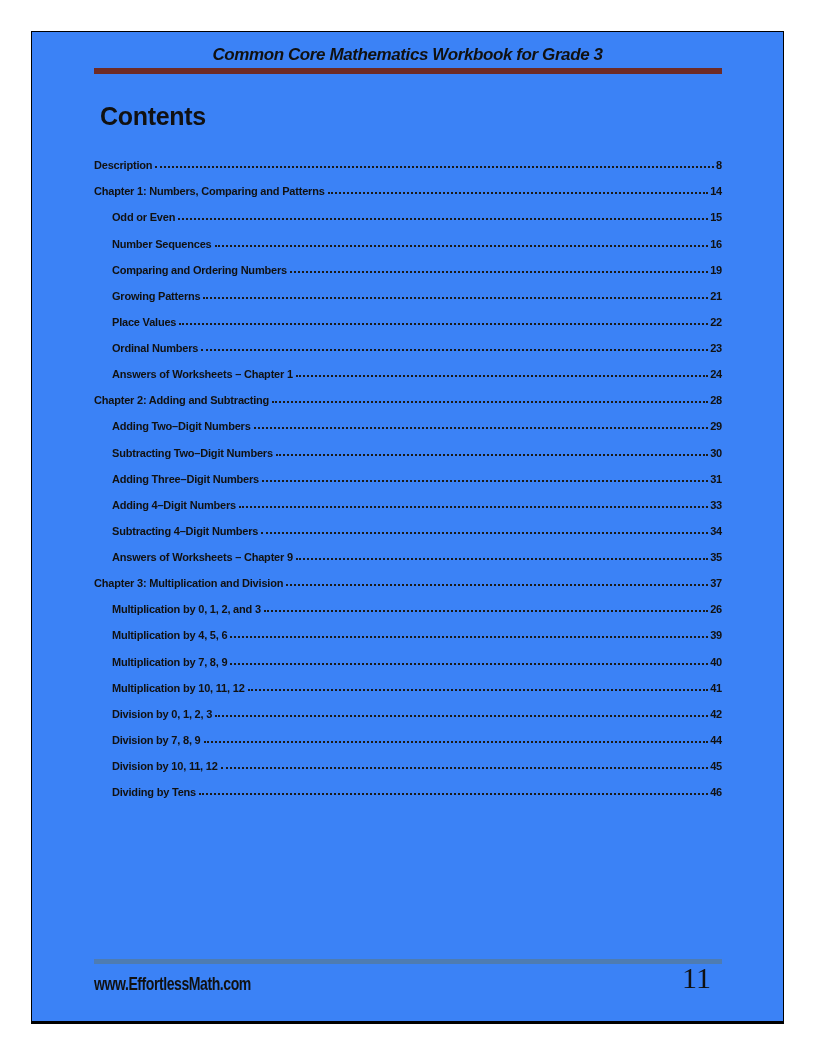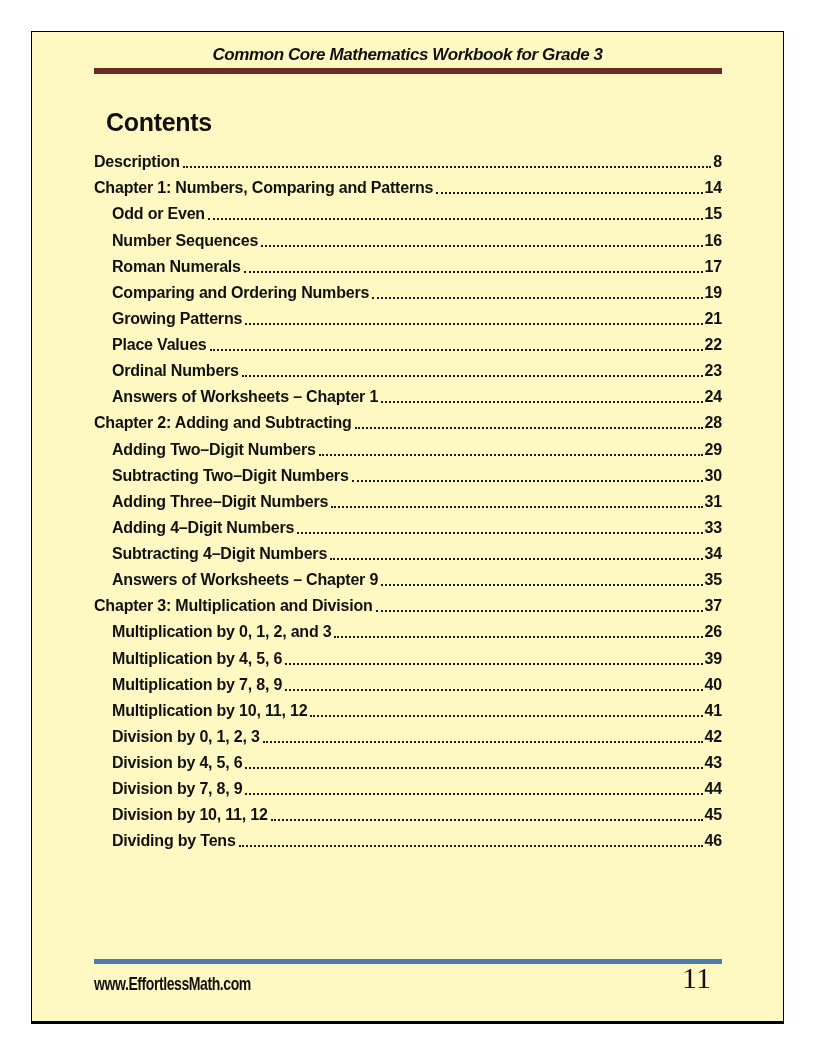--- a/index.html
+++ b/index.html
@@ -15,21 +15,21 @@
     color: #111111;
     overflow: hidden;
   }
   .sheet {
     position: absolute;
     left: 31px;
     top: 31px;
     width: 753px;
     height: 993px;
     box-sizing: border-box;
-    background: #fef9c3;
+    background: #3b82f6;
     border: 1.5px solid #000000;
     border-bottom-width: 3px;
   }
   .header-title {
     position: absolute;
     top: 13px;
     left: 0;
     width: 100%;
     text-align: center;
     font-size: 17px;
@@ -42,36 +42,36 @@
     position: absolute;
     top: 36px;
     left: 62px;
     width: 628px;
     height: 6px;
   }
   .contents-heading {
     position: absolute;
     top: 64px;
     left: 62px;
-    margin: 12px;
+    margin: 6px;
     font-size: 25px;
     font-weight: bold;
     letter-spacing: -0.3px;
   }
   .toc {
     position: absolute;
     top: 113px;
     left: 62px;
     width: 628px;
   }
   .toc-row {
     height: 26.13px;
     display: flex;
     align-items: flex-end;
-    font-size: 16px;
+    font-size: 11px;
     font-weight: bold;
     letter-spacing: -0.2px;
   }
   .toc-row.level-1 { padding-left: 18px; text-align: right; }
   .toc-label {
     white-space: nowrap;
     flex: 0 0 auto;
   }
   .toc-dots {
     flex: 1 1 auto;
@@ -138,25 +138,20 @@
     <span class="toc-label">Odd or Even</span>
     <span class="toc-dots"></span>
     <span class="toc-page">15</span>
   </div>
       <div class="toc-row level-1">
     <span class="toc-label">Number Sequences</span>
     <span class="toc-dots"></span>
     <span class="toc-page">16</span>
   </div>
       <div class="toc-row level-1">
-    <span class="toc-label">Roman Numerals</span>
-    <span class="toc-dots"></span>
-    <span class="toc-page">17</span>
-  </div>
-      <div class="toc-row level-1">
     <span class="toc-label">Comparing and Ordering Numbers</span>
     <span class="toc-dots"></span>
     <span class="toc-page">19</span>
   </div>
       <div class="toc-row level-1">
     <span class="toc-label">Growing Patterns</span>
     <span class="toc-dots"></span>
     <span class="toc-page">21</span>
   </div>
       <div class="toc-row level-1">
@@ -233,25 +228,20 @@
     <span class="toc-label">Multiplication by 10, 11, 12</span>
     <span class="toc-dots"></span>
     <span class="toc-page">41</span>
   </div>
       <div class="toc-row level-1">
     <span class="toc-label">Division by 0, 1, 2, 3</span>
     <span class="toc-dots"></span>
     <span class="toc-page">42</span>
   </div>
       <div class="toc-row level-1">
-    <span class="toc-label">Division by 4, 5, 6</span>
-    <span class="toc-dots"></span>
-    <span class="toc-page">43</span>
-  </div>
-      <div class="toc-row level-1">
     <span class="toc-label">Division by 7, 8, 9</span>
     <span class="toc-dots"></span>
     <span class="toc-page">44</span>
   </div>
       <div class="toc-row level-1">
     <span class="toc-label">Division by 10, 11, 12</span>
     <span class="toc-dots"></span>
     <span class="toc-page">45</span>
   </div>
       <div class="toc-row level-1">

